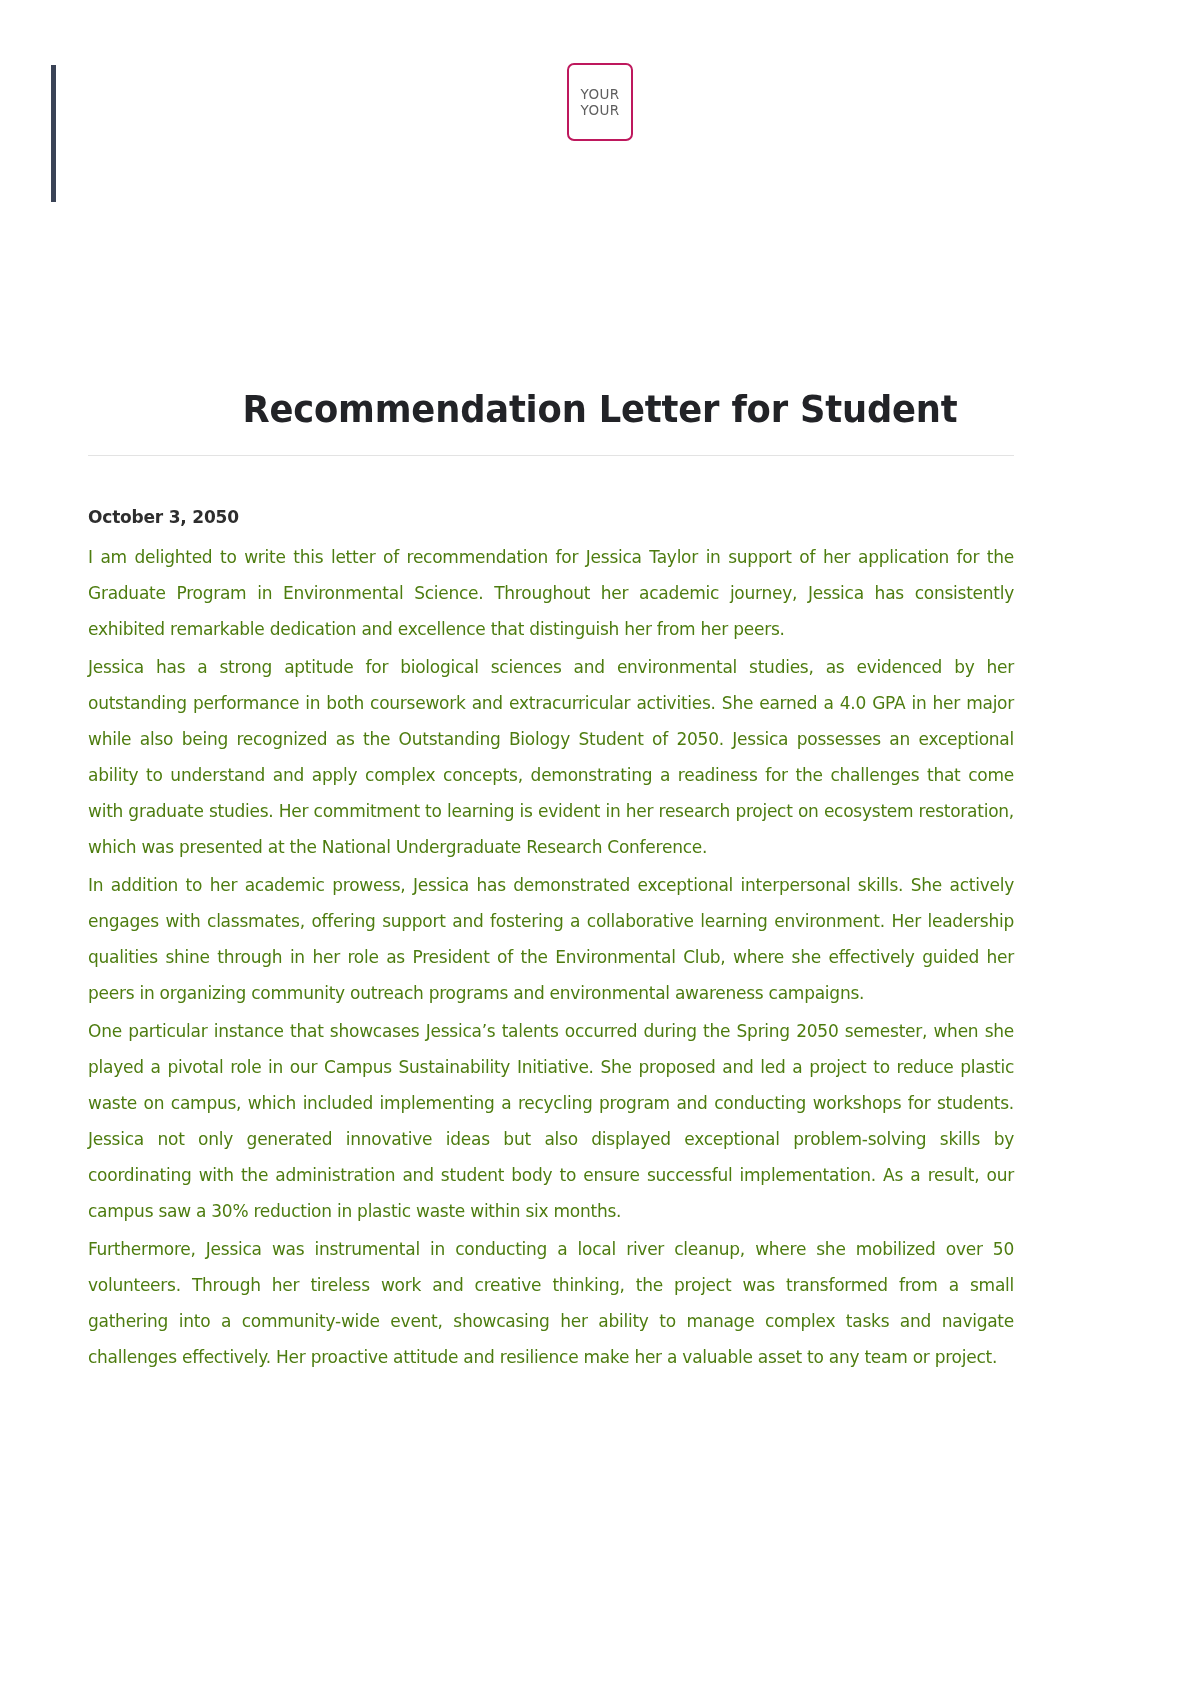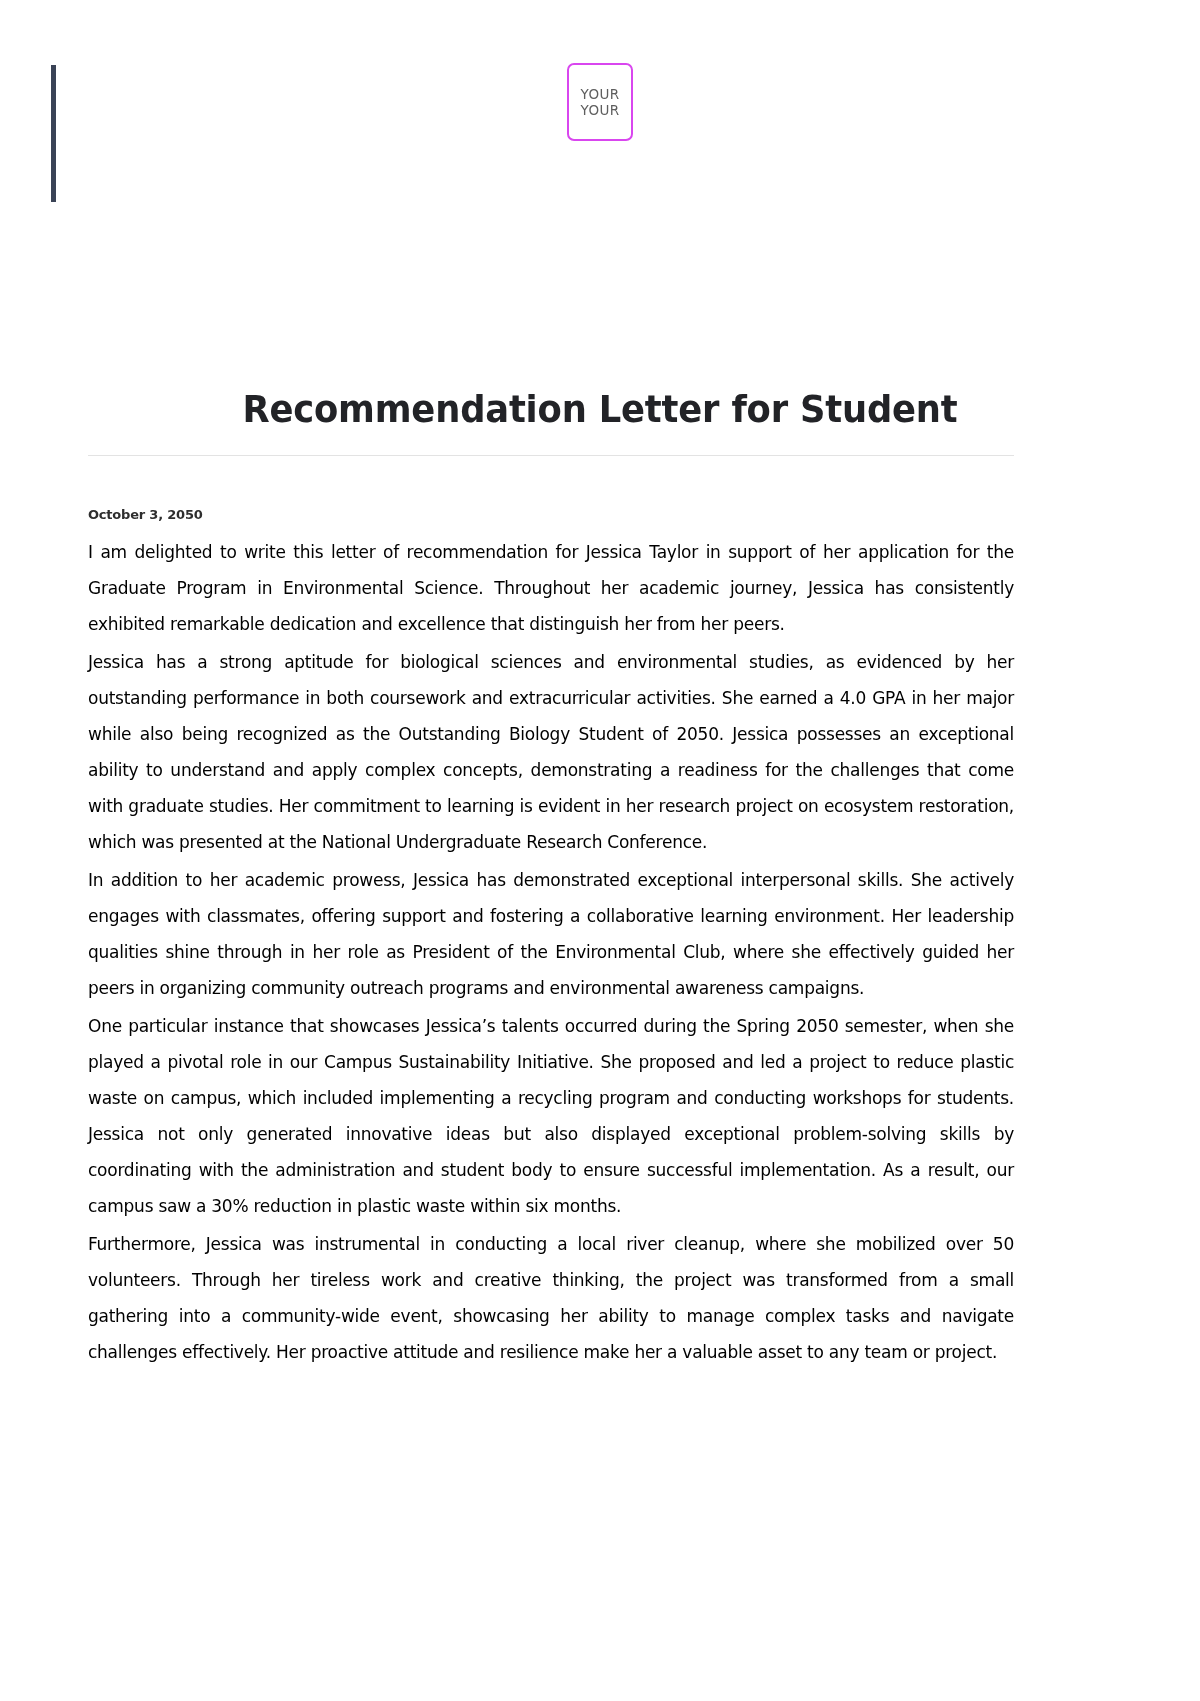--- a/index.html
+++ b/index.html
@@ -37,21 +37,21 @@
     position: absolute;
     left: 0;
     top: 63px;
     width: 1200px;
     display: flex;
     justify-content: center;
   }
   .logo-box {
     width: 62px;
     height: 74px;
-    border: 2px solid #d946ef;
+    border: 2px solid #be185d;
     border-radius: 7px;
     display: flex;
     flex-direction: column;
     align-items: center;
     justify-content: center;
     line-height: 1.22;
   }
   .logo-line {
     font-family: "DejaVu Sans", sans-serif;
     font-size: 13.5px;
@@ -100,39 +100,39 @@
   .letter-body {
     position: absolute;
     left: 88px;
     top: 507px;
     width: 926px;
   }
 
   .date-line {
     font-family: "DejaVu Sans", sans-serif;
     font-weight: bold;
-    font-size: 13px;
+    font-size: 17px;
     color: #2e2e2e;
     letter-spacing: -0.2px;
     margin-bottom: 12px;
   }
 
   .salutation {
     font-family: "DejaVu Sans", sans-serif;
     font-size: 17px;
     color: #4a4a4a;
     letter-spacing: -0.25px;
     margin-bottom: 12px;
   }
 
   .para {
     font-family: "DejaVu Sans", sans-serif;
     font-size: 17px;
     line-height: 36px;
-    color: #000000;
+    color: #4d7c0f;
     letter-spacing: -0.25px;
     text-align: justify;
     text-justify: inter-word;
     margin: 0 0 2px 0;
   }
 </style>
 </head>
 <body>
 
 <div class="page">

